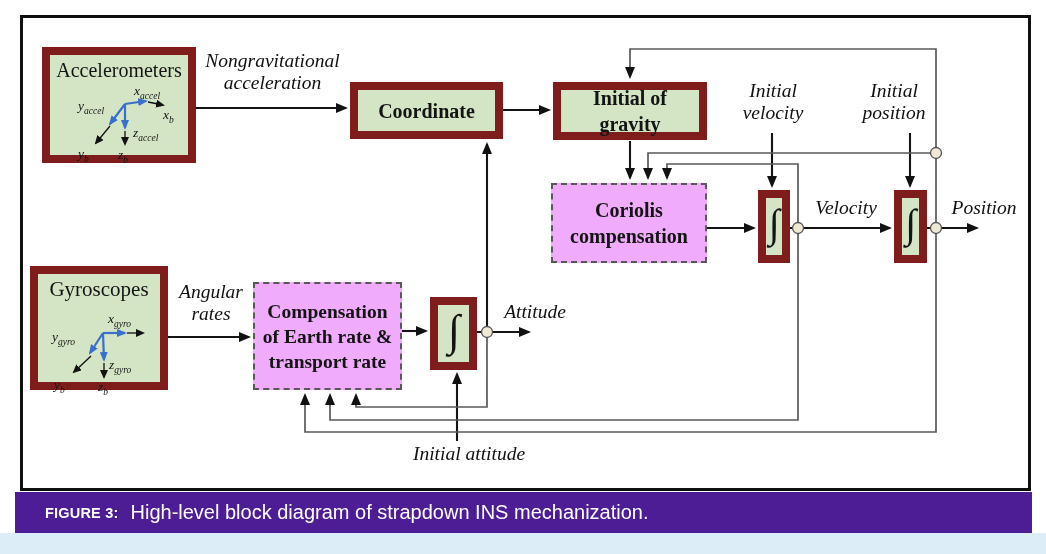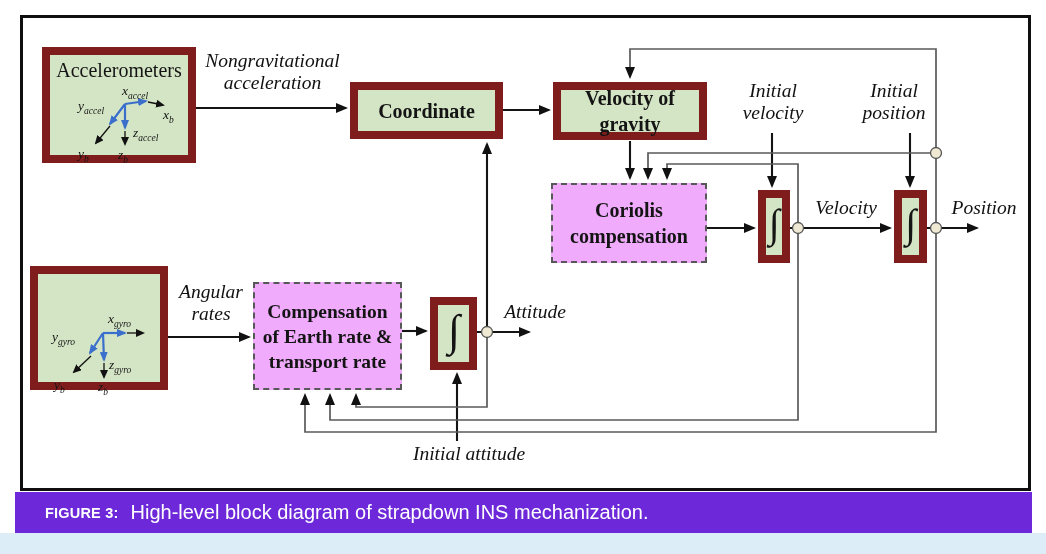--- a/index.html
+++ b/index.html
@@ -29,21 +29,21 @@
 
   .integ{font-size:44px;font-weight:bold;font-style:italic;line-height:44px;
          padding-bottom:6px;}
 
   
   .sig{position:absolute;z-index:2;font-style:italic;font-size:19.5px;
        color:#111;text-align:center;line-height:22px;white-space:nowrap;}
 
   
   .caption{position:absolute;left:15px;top:492px;width:1017px;height:41px;
-           background:#6d28d9;z-index:3;display:flex;align-items:center;
+           background:#4c1d95;z-index:3;display:flex;align-items:center;
            padding-left:30px;font-family:"Liberation Sans", sans-serif;color:#fff;}
   .caption .tag{font-weight:bold;font-size:14.5px;letter-spacing:.2px;margin-right:12px;}
   .caption .txt{font-size:20px;}
   .below-strip{position:absolute;left:0;top:533px;width:1046px;height:21px;
                background:#ddedf7;z-index:0;}
 </style>
 </head>
 <body>
 
 <div class="stage">
@@ -102,29 +102,30 @@
     <svg width="150" height="88" style="position:absolute;left:0;top:26px;">
       <g fill="none">
         <path d="M75,23 L96,20" stroke="#3a6fcc" stroke-width="2.2" marker-end="url(#mk-blue)"></path>
         <path d="M98,21 L113,24" stroke="#111" stroke-width="1.3" marker-end="url(#mk-ksm)"></path>
         <path d="M75,23 L60,43" stroke="#3a6fcc" stroke-width="2.2" marker-end="url(#mk-blue)"></path>
         <path d="M60,45 L46,62" stroke="#111" stroke-width="1.3" marker-end="url(#mk-ksm)"></path>
         <path d="M75,23 L75,47" stroke="#3a6fcc" stroke-width="2.2" marker-end="url(#mk-blue)"></path>
         <path d="M75,50 L75,63" stroke="#111" stroke-width="1.3" marker-end="url(#mk-ksm)"></path>
       </g>
     </svg>
-    <span class="axis-label" style="left:72px;top:29px;text-align:center;"><i>x</i><sub>accel</sub></span>
+    <span class="axis-label" style="left:84px;top:29px;text-align:center;"><i>x</i><sub>accel</sub></span>
     <span class="axis-label" style="left:28px;top:44px;"><i>y</i><sub>accel</sub></span>
     <span class="axis-label" style="left:83px;top:71px;"><i>z</i><sub>accel</sub></span>
     <span class="axis-label" style="left:113px;top:53px;"><i>x</i><sub>b</sub></span>
     <span class="axis-label" style="left:28px;top:92px;"><i>y</i><sub>b</sub></span>
     <span class="axis-label" style="left:68px;top:93px;"><i>z</i><sub>b</sub></span>
   </div>
 
   <div class="blk box-green sensor" style="left:30px;top:266px;width:138px;height:124px;">
+    <div class="sensor-title" style="font-size:21px;">Gyroscopes</div>
     <svg width="134" height="94" style="position:absolute;left:0;top:28px;">
       <g fill="none">
         <path d="M65,31 L87,31" stroke="#3a6fcc" stroke-width="2.2" marker-end="url(#mk-blue)"></path>
         <path d="M89,31 L105,31" stroke="#111" stroke-width="1.3" marker-end="url(#mk-ksm)"></path>
         <path d="M65,31 L52,51" stroke="#3a6fcc" stroke-width="2.2" marker-end="url(#mk-blue)"></path>
         <path d="M53,54 L36,70" stroke="#111" stroke-width="1.3" marker-end="url(#mk-ksm)"></path>
         <path d="M65,31 L66,58" stroke="#3a6fcc" stroke-width="2.2" marker-end="url(#mk-blue)"></path>
         <path d="M66,61 L66,75" stroke="#111" stroke-width="1.3" marker-end="url(#mk-ksm)"></path>
       </g>
     </svg>
@@ -133,21 +134,21 @@
     <span class="axis-label" style="left:71px;top:84px;"><i>z</i><sub>gyro</sub></span>
     <span class="axis-label" style="left:16px;top:104px;"><i>y</i><sub>b</sub></span>
     <span class="axis-label" style="left:60px;top:106px;"><i>z</i><sub>b</sub></span>
   </div>
 
   <div class="blk box-green" style="left:350px;top:82px;width:153px;height:57px;">
     <div class="ln">Coordinate</div>
   </div>
 
   <div class="blk box-green" style="left:553px;top:82px;width:154px;height:58px;">
-    <div class="ln">Velocity of</div>
+    <div class="ln">Initial of</div>
     <div class="ln">gravity</div>
   </div>
 
   <div class="blk box-orange" style="left:551px;top:183px;width:156px;height:80px;">
     <div class="ln">Coriolis</div>
     <div class="ln">compensation</div>
   </div>
 
   <div class="blk box-orange blk-earth" style="left:253px;top:282px;width:149px;height:108px;">
     <div class="ln">Compensation</div>

